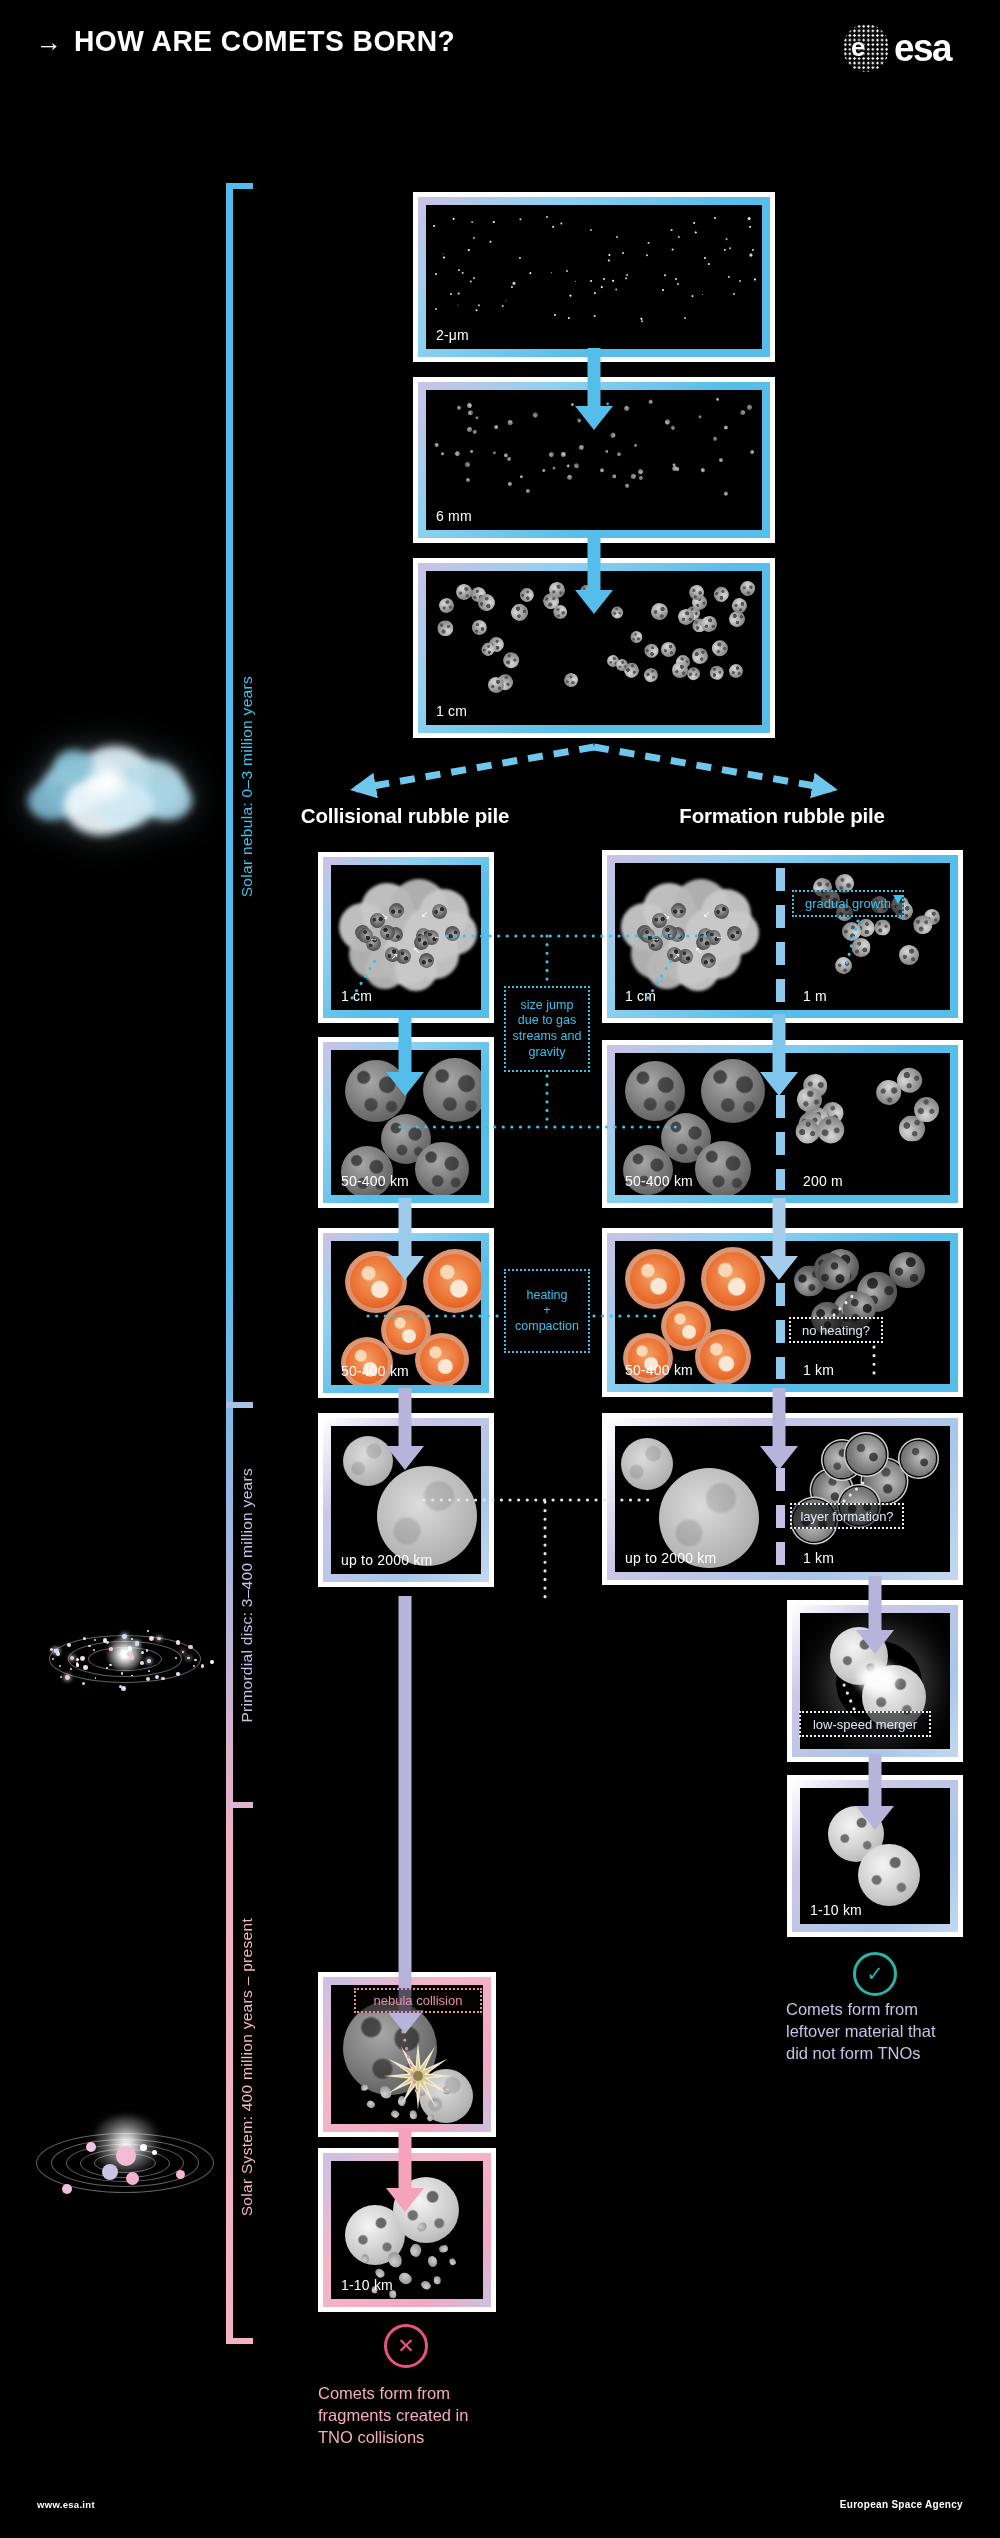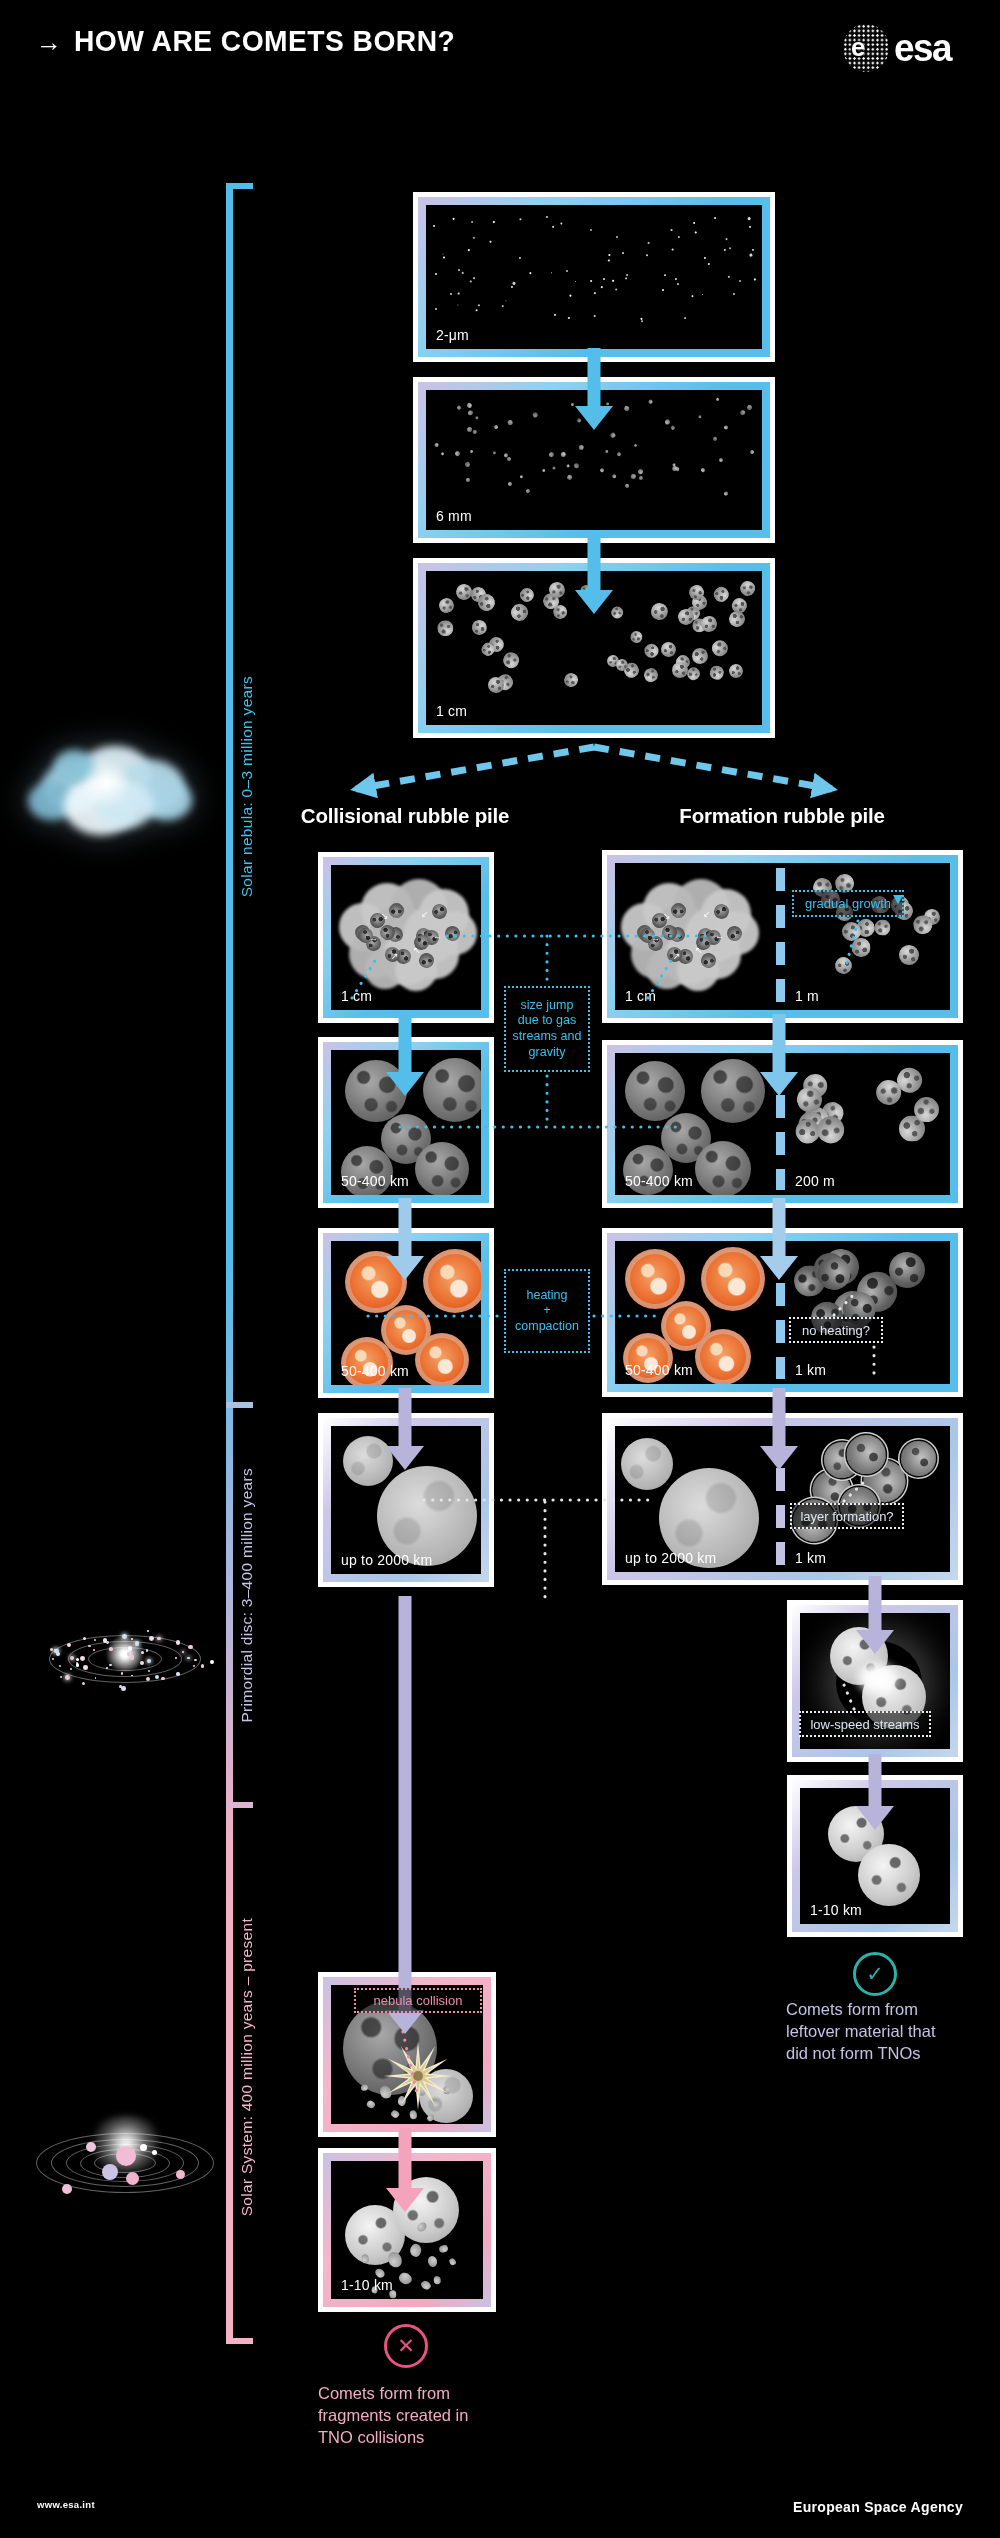--- a/index.html
+++ b/index.html
@@ -22,21 +22,21 @@
   .tlabel{position:absolute;left:238px;writing-mode:vertical-rl;transform:rotate(180deg);font-size:15.5px;letter-spacing:.3px;z-index:6;white-space:nowrap;}
 
   
   .panel{position:absolute;background:#fff;padding:5px;box-sizing:border-box;z-index:10;}
   .pb{width:100%;height:100%;padding:8px;box-sizing:border-box;}
   .grad-cyan{background:linear-gradient(135deg,#cdc2e5 0%,#8ed1f0 28%,#57bde9 62%,#57bde9 100%);}
   .grad-lav{background:linear-gradient(135deg,#ffffff 0%,#cdc6e8 30%,#a9c6e8 72%,#c4d8ee 100%);}
   .grad-pink{background:linear-gradient(135deg,#c9c2e4 0%,#f3b6ca 35%,#f3a8c0 78%,#c9c2e4 100%);}
   .pi{position:relative;width:100%;height:100%;background:#000;overflow:hidden;}
   .scale-label{position:absolute;left:10px;bottom:6px;font-size:14px;color:#fff;z-index:8;letter-spacing:.2px;}
-  .scale-label.rhalf{left:180px;}
+  .scale-label.rhalf{left:188px;}
   .divider{position:absolute;top:5px;bottom:5px;left:161px;width:9px;z-index:6;
     background:repeating-linear-gradient(180deg,#8fcaee 0 23px,transparent 23px 37px);}
   .half{position:absolute;left:170px;top:0;right:0;bottom:0;}
 
   
   .heading{position:absolute;width:260px;font-size:20.5px;font-weight:bold;text-align:center;letter-spacing:-.2px;z-index:20;}
   .caption{position:absolute;font-size:16.5px;line-height:1.33;white-space:pre-line;z-index:20;}
   .dotbox{position:absolute;border:2px dotted;z-index:40;display:flex;align-items:center;justify-content:center;text-align:center;white-space:pre-line;box-sizing:border-box;background:rgba(0,0,0,.55);}
   .cy{border-color:#3ac0ec;color:#3ac0ec;}
   .wh{border-color:#e9edf4;color:#dfe6f2;}
@@ -705,21 +705,21 @@
 due to gas
 streams and
 gravity</div>
   <div class="dotbox cy" style="left:504px;top:1269px;width:86px;height:84px;font-size:12.5px;line-height:1.25">heating
 +
 compaction</div>
   <div class="dotbox cy" style="left:792px;top:890px;width:112px;height:27px;font-size:13px">gradual growth</div>
   <div class="ggarrow"></div>
   <div class="dotbox wh" style="left:789px;top:1317px;width:94px;height:26px;font-size:13px">no heating?</div>
   <div class="dotbox wh" style="left:790px;top:1503px;width:114px;height:26px;font-size:13px">layer formation?</div>
-  <div class="dotbox wh" style="left:799px;top:1711px;width:132px;height:26px;font-size:13px">low-speed streams</div>
+  <div class="dotbox wh" style="left:799px;top:1711px;width:132px;height:26px;font-size:13px">low-speed merger</div>
   <div class="dotbox pk" style="left:354px;top:1988px;width:128px;height:25px;font-size:13px">nebula collision</div>
 
   <div class="caption" style="left:786px;top:1999px;width:200px;color:#c5c2e4">Comets form from
 leftover material that
 did not form TNOs</div>
   <div class="caption" style="left:318px;top:2383px;width:200px;color:#f3aac4">Comets form from
 fragments created in
 TNO collisions</div>
 
   <div class="badge" style="left:853px;top:1952px;border-color:#29b2a5;color:#29b2a5">✓</div>
@@ -751,21 +751,21 @@
       <line x1="874" y1="1347" x2="874" y2="1376"></line>
       <line x1="844" y1="1501" x2="866" y2="1480"></line>
       <line x1="854" y1="1709" x2="842" y2="1680"></line>
     </g>
     <g stroke="#ee86a9" stroke-width="3.1" stroke-linecap="round" stroke-dasharray="0.1 8.5">
       <line x1="399" y1="2015" x2="417" y2="2094"></line>
     </g>
   </svg>
 
   <div class="foot" style="left:37px;font-size:9.5px">www.esa.int</div>
-  <div class="foot" style="right:37px;font-size:14px">European Space Agency</div>
+  <div class="foot" style="right:37px;font-size:10px">European Space Agency</div>
 <div class="varrow" style="left: 575px; top: 348px; width: 38px; height: 82px;">
       <div class="sh" style="height: 60px; background: rgb(84, 189, 234);"></div>
       <div class="hd" style="border-top: 24px solid rgb(84, 189, 234);"></div>
     </div>
     <div class="varrow" style="left: 575px; top: 534px; width: 38px; height: 80px;">
       <div class="sh" style="height: 58px; background: rgb(84, 189, 234);"></div>
       <div class="hd" style="border-top: 24px solid rgb(84, 189, 234);"></div>
     </div>
     <div class="varrow" style="left: 386px; top: 1014px; width: 38px; height: 82px;">
       <div class="sh" style="height: 60px; background: rgb(84, 189, 234);"></div>

